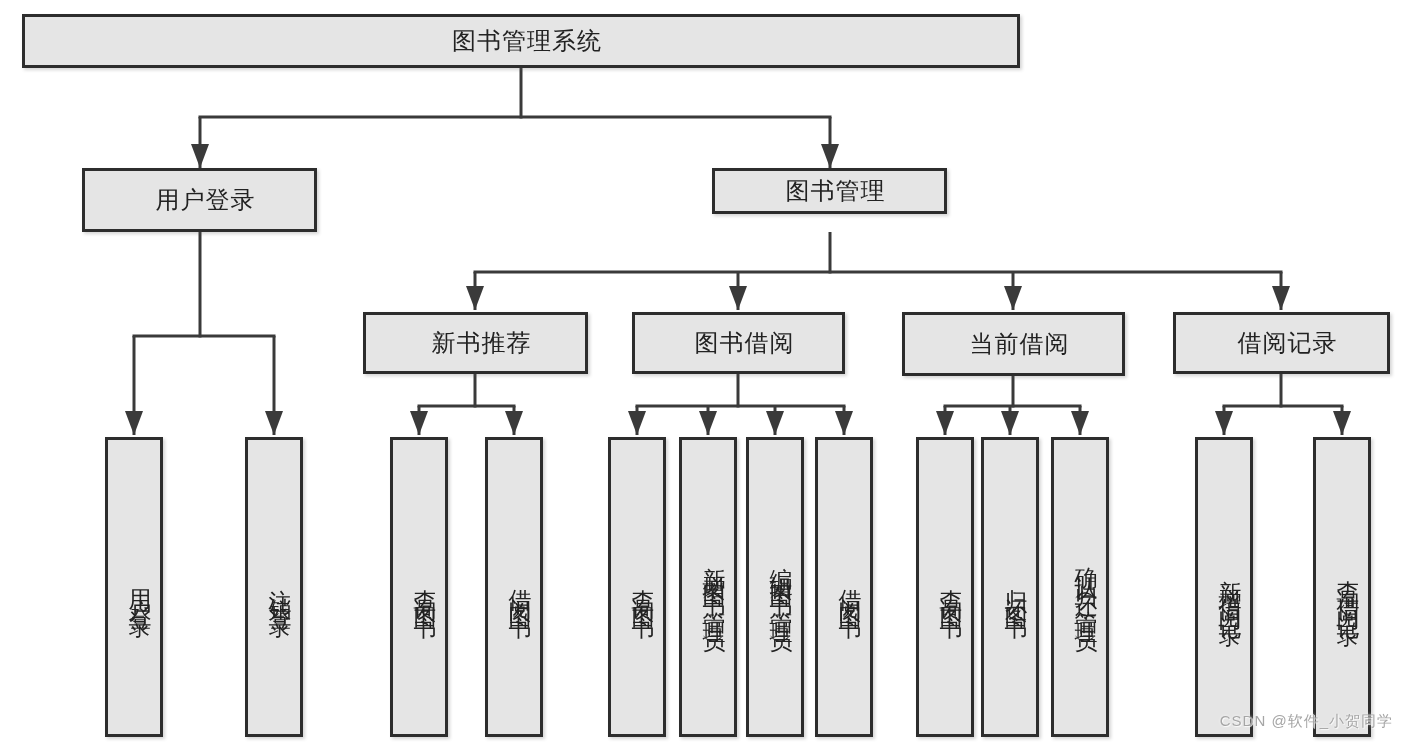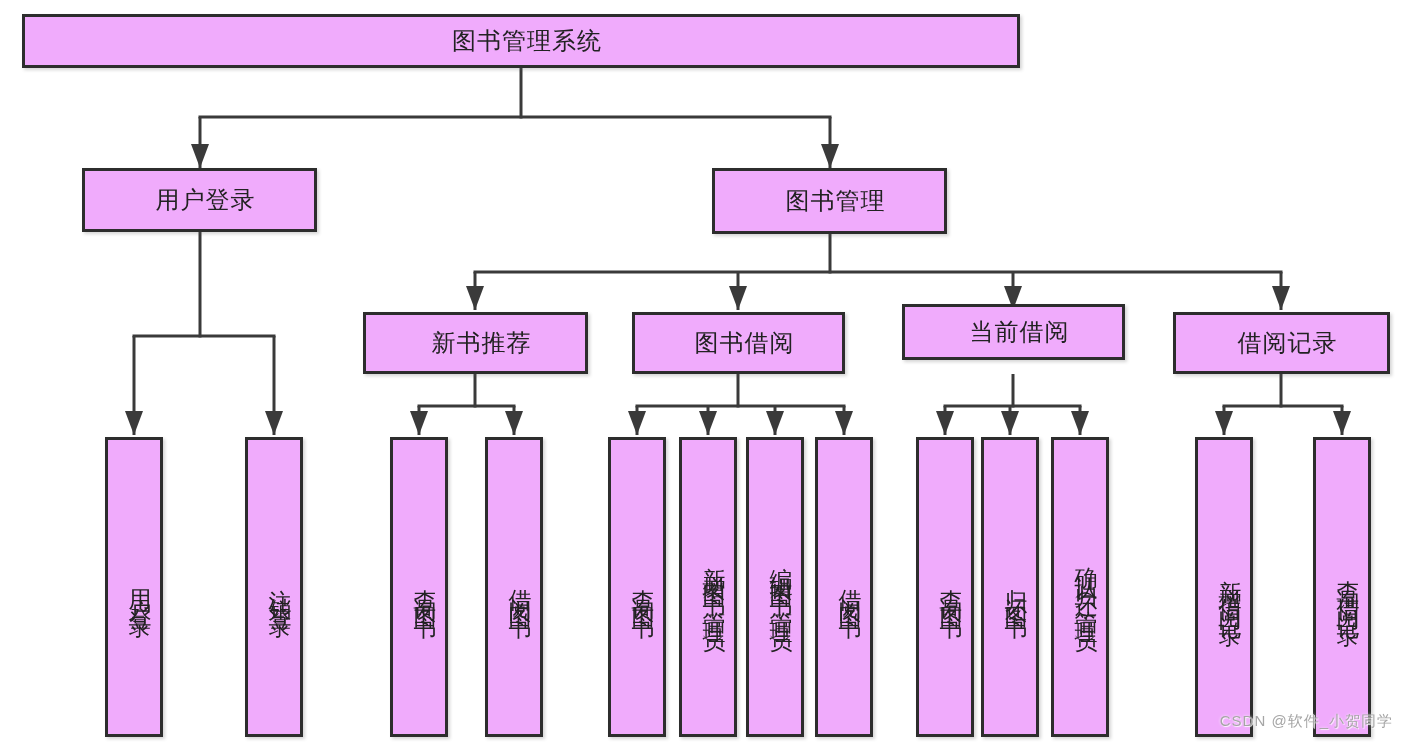--- a/index.html
+++ b/index.html
@@ -16,21 +16,21 @@
     background:var(--background);
     font-family:"Liberation Sans", sans-serif;
     overflow:hidden;
   }
   #connector-layer{position:absolute;left:0;top:0;width:1405px;height:747px;}
   #connector-layer line{stroke:var(--line);stroke-width:3;}
   #connector-layer .arrowhead{fill:var(--line);}
   .box{
     position:absolute;
     box-sizing:border-box;
-    background:#f0abfc;
+    background:#e5e5e5;
     border:3px solid var(--border);
     display:flex;align-items:center;justify-content:center;
     color:var(--text);
     font-size:24px;
     letter-spacing:1px;
     box-shadow:2px 2px 3px rgba(90,90,90,0.25);
     z-index:2;
     padding-left:12px;
   }
   .vbox{
@@ -101,25 +101,25 @@
 
     <line x1="1281" y1="374" x2="1281" y2="407.5"></line>
     <line x1="1222.5" y1="406" x2="1343.5" y2="406"></line>
     <line x1="1224" y1="406" x2="1224" y2="435" marker-end="url(#arrow)"></line>
     <line x1="1342" y1="406" x2="1342" y2="435" marker-end="url(#arrow)"></line>
   </svg>
 
   <div class="box" style="left:22px;top:14px;width:998px;height:54px">图书管理系统</div>
 
   <div class="box" style="left:82px;top:168px;width:235px;height:64px">用户登录</div>
-  <div class="box" style="left:712px;top:168px;width:235px;height:66px">图书管理</div>
+  <div class="box" style="left:712px;top:168px;width:235px;height:46px">图书管理</div>
 
   <div class="box" style="left:363px;top:312px;width:225px;height:62px">新书推荐</div>
   <div class="box" style="left:632px;top:312px;width:213px;height:62px">图书借阅</div>
-  <div class="box" style="left:902px;top:304px;width:223px;height:56px">当前借阅</div>
+  <div class="box" style="left:902px;top:312px;width:223px;height:64px">当前借阅</div>
   <div class="box" style="left:1173px;top:312px;width:217px;height:62px">借阅记录</div>
 
   <div class="box vbox" style="left:105px;top:437px;width:58px;height:300px">用户登录</div>
   <div class="box vbox" style="left:245px;top:437px;width:58px;height:300px">注销登录</div>
 
   <div class="box vbox" style="left:390px;top:437px;width:58px;height:300px">查询图书</div>
   <div class="box vbox" style="left:485px;top:437px;width:58px;height:300px">借阅图书</div>
 
   <div class="box vbox" style="left:608px;top:437px;width:58px;height:300px">查询图书</div>
   <div class="box vbox" style="left:679px;top:437px;width:58px;height:300px">新增图书（管理员）</div>

